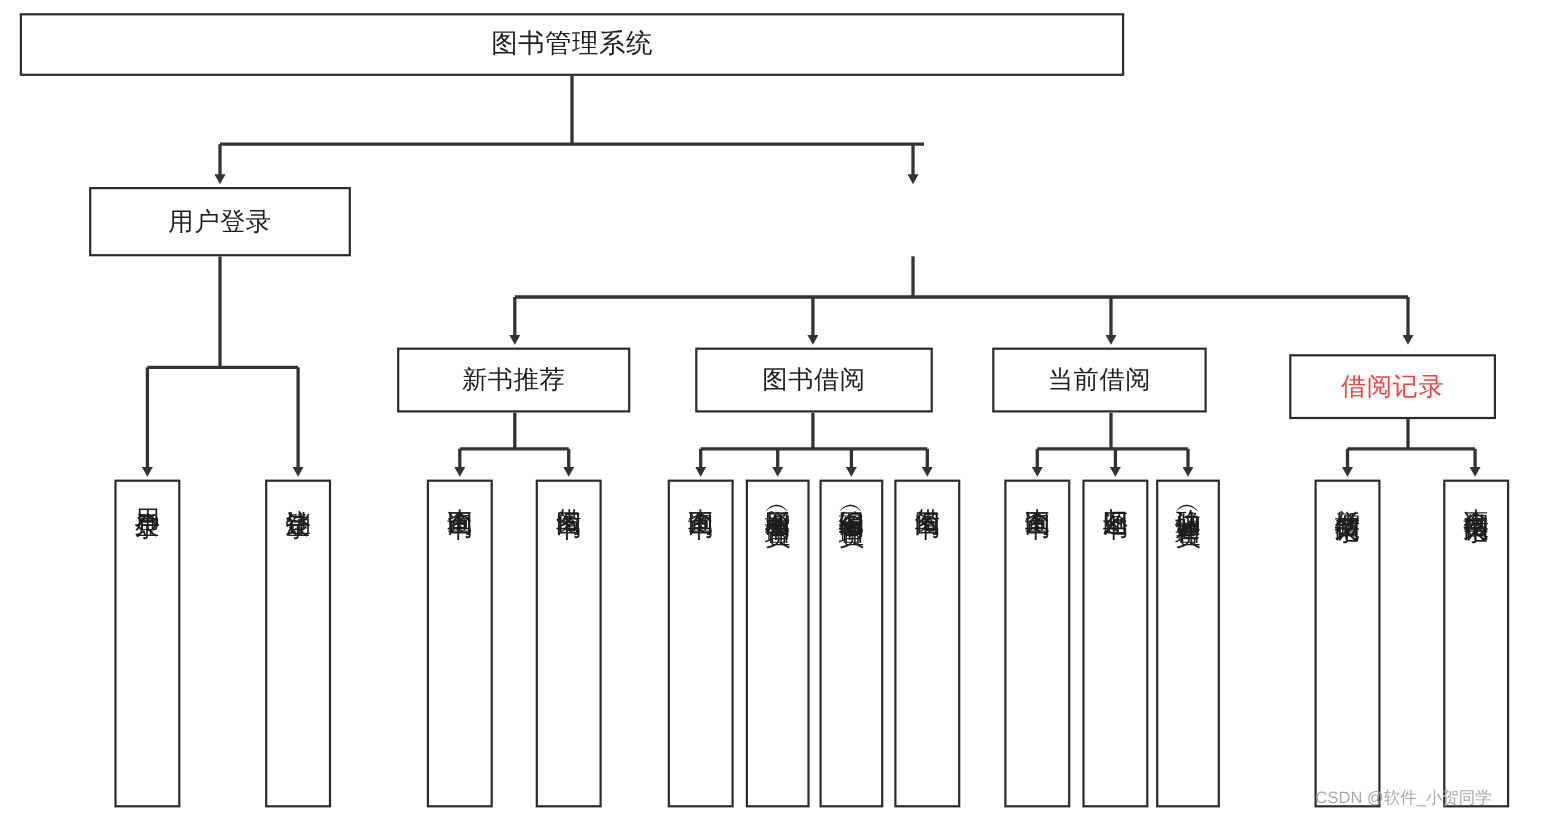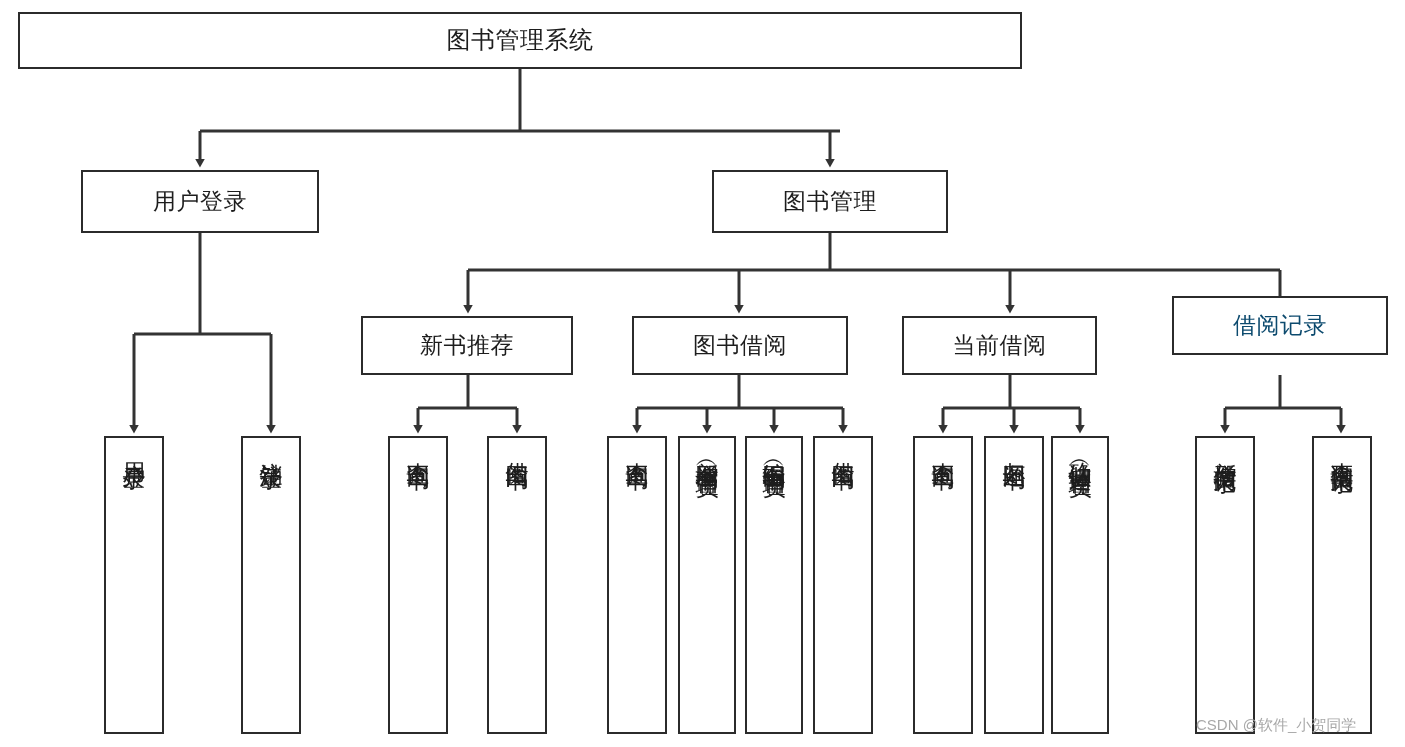--- a/index.html
+++ b/index.html
@@ -124,34 +124,31 @@
     </g>
   </svg>
 
   <div class="node horizontal root" style="left: 18px; top: 12px; width: 1004px; height: 57px; border-color: rgb(43, 43, 43); color: rgb(29, 29, 29);">
     <span class="node-label">图书管理系统</span>
   </div>
 
   <div class="node horizontal" style="left: 81px; top: 170px; width: 238px; height: 63px; border-color: rgb(43, 43, 43); color: rgb(29, 29, 29);">
     <span class="node-label">用户登录</span>
   </div>
-  <div class="node horizontal" style="left: 712px; top: 170px; width: 236px; height: 63px; border-color: rgb(43, 43, 43); color: rgb(29, 29, 29);">
-    <span class="node-label">图书管理</span>
-  </div>
 
   <div class="node horizontal" style="left: 361px; top: 316px; width: 212px; height: 59px; border-color: rgb(43, 43, 43); color: rgb(29, 29, 29);">
     <span class="node-label">新书推荐</span>
   </div>
   <div class="node horizontal" style="left: 632px; top: 316px; width: 216px; height: 59px; border-color: rgb(43, 43, 43); color: rgb(29, 29, 29);">
     <span class="node-label">图书借阅</span>
   </div>
   <div class="node horizontal" style="left: 902px; top: 316px; width: 195px; height: 59px; border-color: rgb(43, 43, 43); color: rgb(29, 29, 29);">
     <span class="node-label">当前借阅</span>
   </div>
-  <div class="node horizontal" style="left: 1172px; top: 296px; width: 216px; height: 59px; border-color: rgb(43, 43, 43); color: #0c4a6e;">
+  <div class="node horizontal" style="left: 1172px; top: 322px; width: 188px; height: 59px; border-color: rgb(43, 43, 43); color: #ef4444;">
     <span class="node-label">借阅记录</span>
   </div>
 
   <div class="node vertical" style="left: 104px; top: 436px; width: 60px; height: 298px; border-color: rgb(43, 43, 43); color: rgb(29, 29, 29);">
     <span class="node-label">用户登录</span>
   </div>
   <div class="node vertical" style="left: 241px; top: 436px; width: 60px; height: 298px; border-color: rgb(43, 43, 43); color: rgb(29, 29, 29);">
     <span class="node-label">注销登录</span>
   </div>
   <div class="node vertical" style="left: 388px; top: 436px; width: 60px; height: 298px; border-color: rgb(43, 43, 43); color: rgb(29, 29, 29);">

